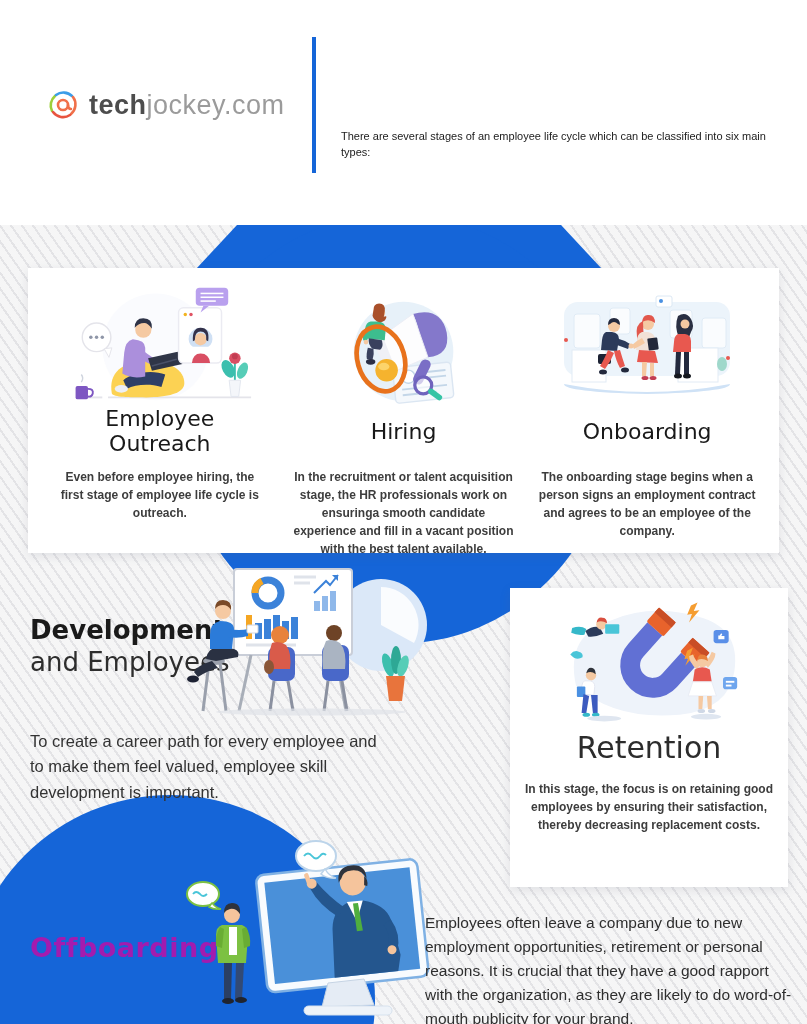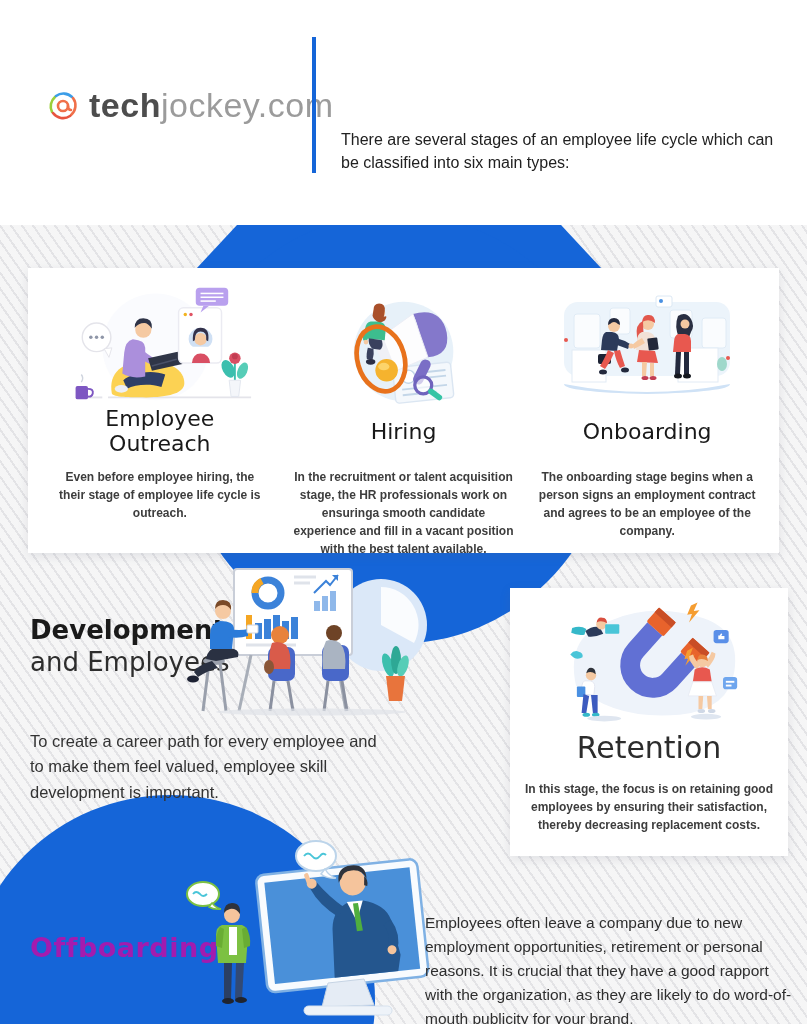--- a/index.html
+++ b/index.html
@@ -11,50 +11,50 @@
           background-image:repeating-linear-gradient(55deg,rgba(255,255,255,.55) 0 7px,rgba(140,140,150,.07) 7px 9px);}
   
   .shape{position:absolute;background:#1565d8;z-index:1;}
   .trap{left:0;top:225px;width:807px;height:44px;
         clip-path:polygon(237px 0,561px 0,602px 44px,196px 44px);}
   .circ-mid{left:181px;top:214px;width:430px;height:430px;border-radius:50%;}
   .circ-off{left:-35px;top:795px;width:410px;height:410px;border-radius:50%;}
   
   .hdr{position:absolute;left:0;top:0;width:807px;height:225px;background:#fff;z-index:2;}
   .logo{position:absolute;left:44px;top:86px;display:flex;align-items:center;gap:7px;}
-  .brand{font-size:34px;letter-spacing:.5px;white-space:nowrap;}
+  .brand{font-size:27px;letter-spacing:.5px;white-space:nowrap;}
   .brand .b1{color:#4d4d4d;font-weight:700;}
   .brand .b2{color:#9b9b9b;font-weight:400;}
   .divider{position:absolute;left:312px;top:37px;width:4px;height:136px;background:#1565d8;}
   .t1{position:absolute;left:340px;top:38px;font-family:"DejaVu Sans",sans-serif;
       font-size:31px;font-weight:400;color:#0f0f0f;white-space:nowrap;}
   .t2{position:absolute;left:339px;top:76px;font-family:"DejaVu Sans",sans-serif;
       font-size:32px;font-weight:700;font-style:italic;color:#0c0c0c;white-space:nowrap;}
-  .sub{position:absolute;left:341px;top:129px;width:440px;font-size:16px;line-height:1.42;
+  .sub{position:absolute;left:341px;top:129px;width:440px;font-size:11px;line-height:1.42;
        color:#212121;font-weight:400;}
   
   .card{position:absolute;background:#fff;z-index:3;box-shadow:0 3px 10px rgba(90,100,120,.14);}
   .stages-card{left:28px;top:268px;width:751px;height:285px;display:flex;
                padding:14px 10px 0;box-sizing:border-box;}
   .col{flex:1;text-align:center;padding:0 10px;}
   .illus{height:124px;display:flex;align-items:flex-end;justify-content:center;}
   .stage-title{height:52px;display:flex;align-items:center;justify-content:center;
                font-family:"DejaVu Sans",sans-serif;font-size:22px;color:#191919;line-height:1.12;}
   .stage-title .narrow{max-width:150px;}
   .stage-desc{margin:10px auto 0;font-size:12px;font-weight:700;color:#3d3d3d;line-height:1.5;max-width:232px;}
   
   .dev-title{position:absolute;left:30px;top:615px;z-index:4;font-family:"DejaVu Sans",sans-serif;
              font-size:26px;line-height:1.22;color:#1a1a1a;}
   .dev-title .bold{font-weight:700;display:block;}
   .dev-title .reg{font-weight:400;display:block;color:#2d2d2d;}
   .dev-illus{position:absolute;left:176px;top:563px;z-index:4;}
   .dev-desc{position:absolute;left:30px;top:712px;width:362px;z-index:4;
             font-size:16.5px;line-height:1.55;color:#333;}
   
-  .retention-card{left:510px;top:588px;width:278px;height:268px;text-align:center;
+  .retention-card{left:510px;top:588px;width:278px;height:299px;text-align:center;
                   padding:8px 12px 0;box-sizing:border-box;}
   .retention-title{font-family:"DejaVu Sans",sans-serif;font-size:30px;color:#2c2c2c;margin-top:2px;}
   .retention-desc{margin:15px auto 0;font-size:12px;font-weight:700;color:#3d3d3d;line-height:1.5;max-width:248px;}
   
   .off-title{position:absolute;left:30px;top:932px;z-index:5;font-family:"DejaVu Sans",sans-serif;
              font-size:27px;font-weight:700;color:#a21caf;letter-spacing:.5px;}
   .off-illus{position:absolute;left:180px;top:833px;z-index:4;}
   .off-desc{position:absolute;left:425px;top:895px;width:372px;z-index:4;
             font-size:15.5px;line-height:1.55;color:#2e2e2e;}
   svg{display:block;}
@@ -140,21 +140,21 @@
           <g>
             <rect x="24" y="109" width="13" height="14" rx="2" fill="#7e57c2"></rect>
             <path d="M37,112 q6,0 5,5 q-1,4 -5,3" fill="none" stroke="#7e57c2" stroke-width="2"></path>
             <path d="M30,105 q3,-4 0,-8" fill="none" stroke="#cfd4de" stroke-width="1.5"></path>
           </g>
         </svg>
       </div>
       <div class="stage-title">
           <span class="narrow">Employee Outreach</span>
         </div>
-      <p class="stage-desc" style="max-width:206px">Even before employee hiring, the their stage of employee life cycle is outreach.</p>
+      <p class="stage-desc" style="max-width:206px">Even before employee hiring, the first stage of employee life cycle is outreach.</p>
     </div>
 
     <div class="col">
       <div class="illus">
         <svg width="160" height="124" viewBox="0 0 165 132">
           <circle cx="82" cy="74" r="53" fill="#e7f1f9"></circle>
           <g transform="rotate(-6 105 108)">
             <rect x="72" y="88" width="62" height="38" rx="4" fill="#f4f8fc" stroke="#dbe6f2" stroke-width="1.5"></rect>
             <circle cx="88" cy="99" r="7" fill="#fff" stroke="#c3d6e8" stroke-width="1.5"></circle>
             <line x1="100" y1="96" x2="128" y2="96" stroke="#c3d6e8" stroke-width="2"></line>

